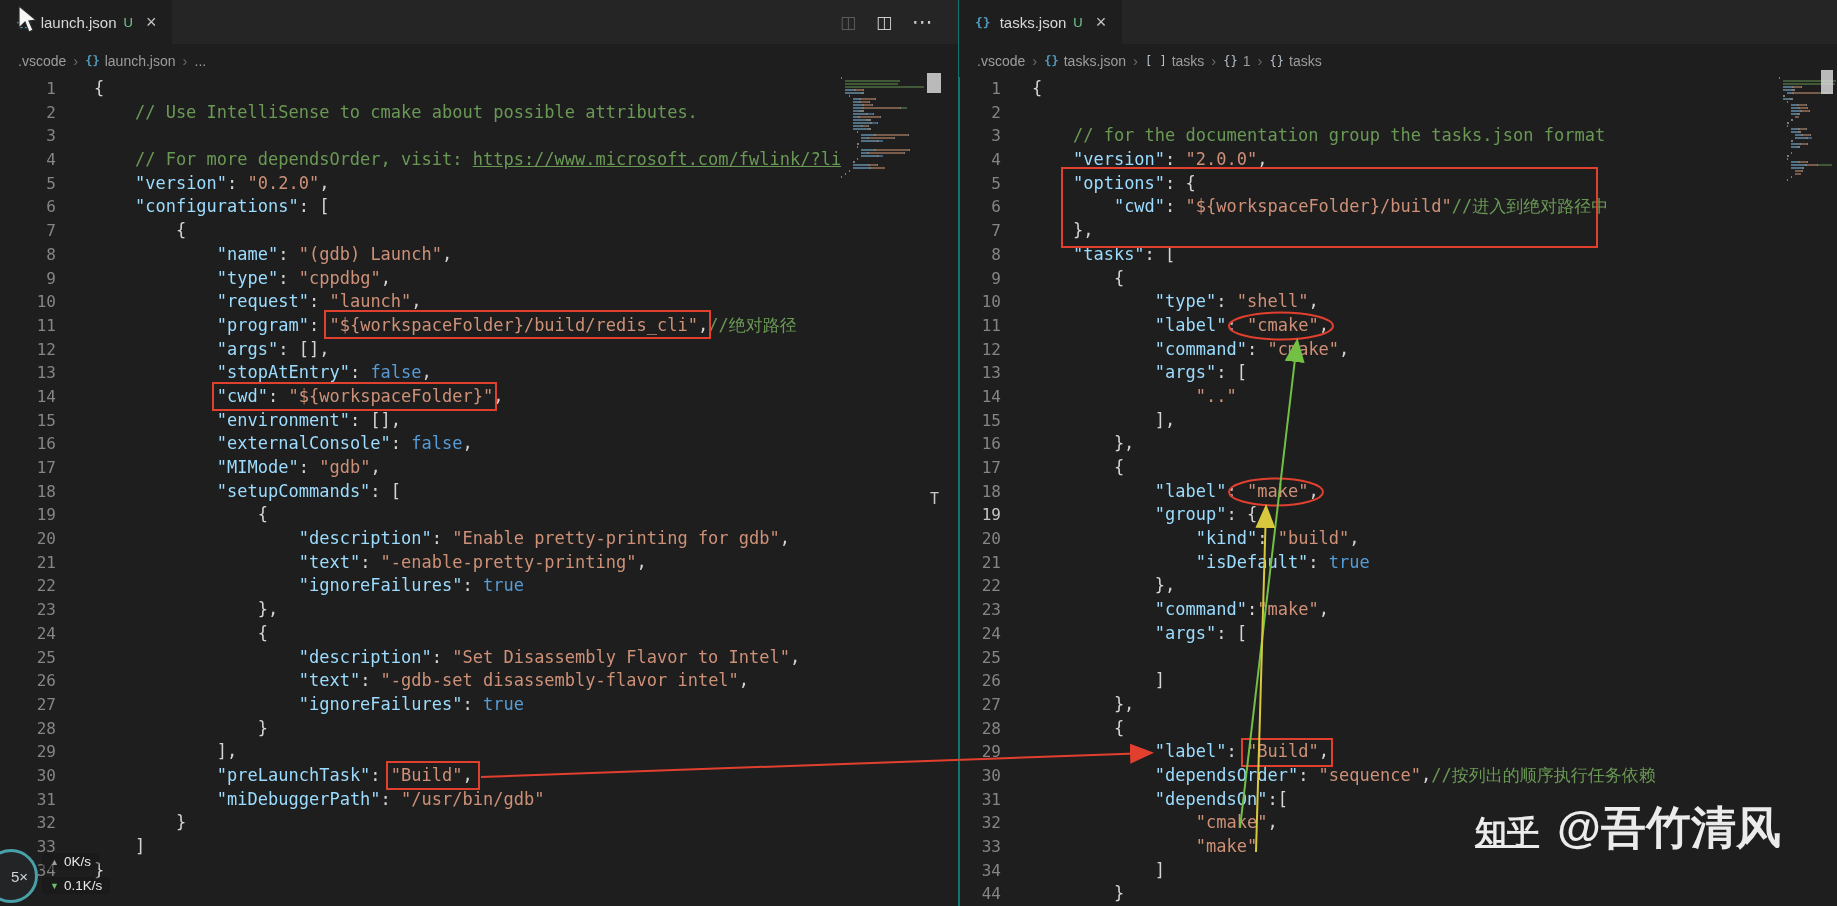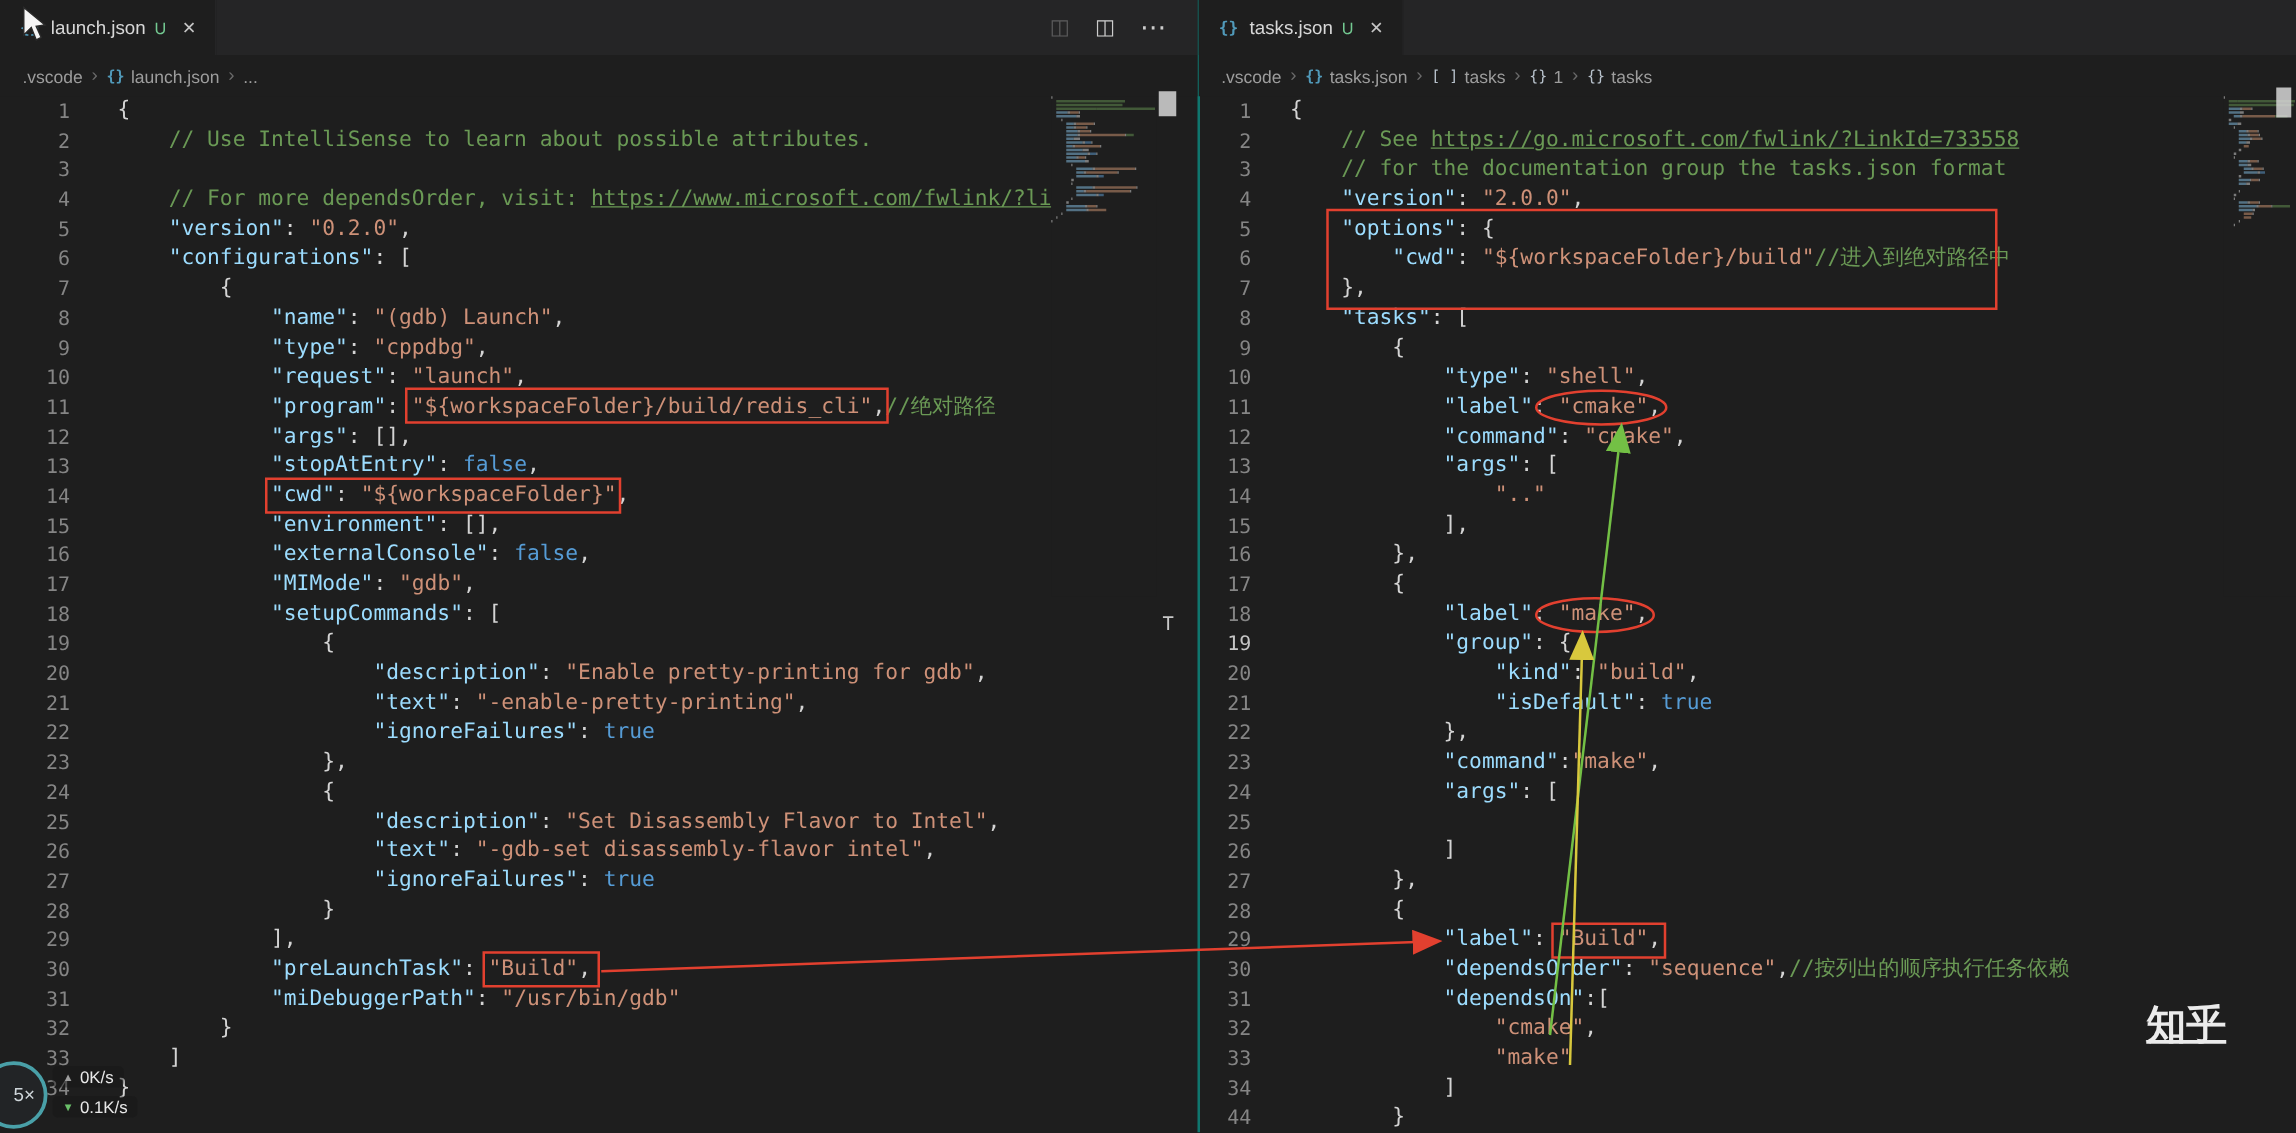--- a/index.html
+++ b/index.html
@@ -119,21 +119,21 @@
         <span class="bc-icon bc-icon-file">{}</span>
         <span>launch.json</span>
       </span>
       <span class="bc-sep">›</span>
       <span class="bc-item">
         <span>...</span>
       </span>
     </div>
   <div class="code-scroll" id="left-code">
       <div class="code-line"><span class="ln">1</span><span class="lt"><span class="tok-p">{</span></span></div>
-      <div class="code-line"><span class="ln">2</span><span class="lt"><span class="tok-c">    // Use IntelliSense to learn about possible attributes.</span></span></div>
+      <div class="code-line"><span class="ln">2</span><span class="lt"><span class="tok-c">    // Use IntelliSense to cmake about possible attributes.</span></span></div>
       <div class="code-line"><span class="ln">3</span></div>
       <div class="code-line"><span class="ln">4</span><span class="lt"><span class="tok-c">    // For more dependsOrder, visit: </span><span class="tok-u">https://www.microsoft.com/fwlink/?linkid=830387</span></span></div>
       <div class="code-line"><span class="ln">5</span><span class="lt"><span class="tok-p">    </span><span class="tok-k">"version"</span><span class="tok-p">: </span><span class="tok-s">"0.2.0"</span><span class="tok-p">,</span></span></div>
       <div class="code-line"><span class="ln">6</span><span class="lt"><span class="tok-p">    </span><span class="tok-k">"configurations"</span><span class="tok-p">: [</span></span></div>
       <div class="code-line"><span class="ln">7</span><span class="lt"><span class="tok-p">        {</span></span></div>
       <div class="code-line"><span class="ln">8</span><span class="lt"><span class="tok-p">            </span><span class="tok-k">"name"</span><span class="tok-p">: </span><span class="tok-s">"(gdb) Launch"</span><span class="tok-p">,</span></span></div>
       <div class="code-line"><span class="ln">9</span><span class="lt"><span class="tok-p">            </span><span class="tok-k">"type"</span><span class="tok-p">: </span><span class="tok-s">"cppdbg"</span><span class="tok-p">,</span></span></div>
       <div class="code-line"><span class="ln">10</span><span class="lt"><span class="tok-p">            </span><span class="tok-k">"request"</span><span class="tok-p">: </span><span class="tok-s">"launch"</span><span class="tok-p">,</span></span></div>
       <div class="code-line"><span class="ln">11</span><span class="lt"><span class="tok-p">            </span><span class="tok-k">"program"</span><span class="tok-p">: </span><span class="tok-s">"${workspaceFolder}/build/redis_cli"</span><span class="tok-p">,</span><span class="tok-c">//绝对路径</span></span></div>
       <div class="code-line"><span class="ln">12</span><span class="lt"><span class="tok-p">            </span><span class="tok-k">"args"</span><span class="tok-p">: [],</span></span></div>
@@ -229,21 +229,21 @@
         <span>1</span>
       </span>
       <span class="bc-sep">›</span>
       <span class="bc-item">
         <span class="bc-icon bc-icon-sym">{}</span>
         <span>tasks</span>
       </span>
     </div>
   <div class="code-scroll" id="right-code">
       <div class="code-line"><span class="ln">1</span><span class="lt"><span class="tok-p">{</span></span></div>
-      <div class="code-line"><span class="ln">2</span><span class="lt"><span class="tok-c">    // See </span><span class="tok-u">https://go.microsoft.com/fwlink/?LinkId=733558</span></span></div>
+      <div class="code-line"><span class="ln">2</span></div>
       <div class="code-line"><span class="ln">3</span><span class="lt"><span class="tok-c">    // for the documentation group the tasks.json format</span></span></div>
       <div class="code-line"><span class="ln">4</span><span class="lt"><span class="tok-p">    </span><span class="tok-k">"version"</span><span class="tok-p">: </span><span class="tok-s">"2.0.0"</span><span class="tok-p">,</span></span></div>
       <div class="code-line"><span class="ln">5</span><span class="lt"><span class="tok-p">    </span><span class="tok-k">"options"</span><span class="tok-p">: {</span></span></div>
       <div class="code-line"><span class="ln">6</span><span class="lt"><span class="tok-p">        </span><span class="tok-k">"cwd"</span><span class="tok-p">: </span><span class="tok-s">"${workspaceFolder}/build"</span><span class="tok-c">//进入到绝对路径中</span></span></div>
       <div class="code-line"><span class="ln">7</span><span class="lt"><span class="tok-p">    },</span></span></div>
       <div class="code-line"><span class="ln">8</span><span class="lt"><span class="tok-p">    </span><span class="tok-k">"tasks"</span><span class="tok-p">: [</span></span></div>
       <div class="code-line"><span class="ln">9</span><span class="lt"><span class="tok-p">        {</span></span></div>
       <div class="code-line"><span class="ln">10</span><span class="lt"><span class="tok-p">            </span><span class="tok-k">"type"</span><span class="tok-p">: </span><span class="tok-s">"shell"</span><span class="tok-p">,</span></span></div>
       <div class="code-line"><span class="ln">11</span><span class="lt"><span class="tok-p">            </span><span class="tok-k">"label"</span><span class="tok-p">: </span><span class="tok-s">"cmake"</span><span class="tok-p">,</span></span></div>
       <div class="code-line"><span class="ln">12</span><span class="lt"><span class="tok-p">            </span><span class="tok-k">"command"</span><span class="tok-p">: </span><span class="tok-s">"cmake"</span><span class="tok-p">,</span></span></div>
@@ -330,20 +330,21 @@
   <rect class="anno-red" x="1242" y="739" width="90" height="27" stroke="#e2402f"></rect>
   <ellipse class="anno-red" cx="1281" cy="326" rx="52" ry="13.5" stroke="#e2402f"></ellipse>
   <ellipse class="anno-red" cx="1276" cy="492" rx="47" ry="13.5" stroke="#e2402f"></ellipse>
   <line class="anno-red" x1="481" y1="777" x2="1150" y2="753" marker-end="url(#arrow-red-head)" stroke="#e2402f"></line>
   <line class="anno-green" x1="1240" y1="828" x2="1297" y2="342" marker-end="url(#arrow-green-head)" stroke="#73c045"></line>
   <line class="anno-yellow" x1="1256" y1="852" x2="1266" y2="508" marker-end="url(#arrow-yellow-head)" stroke="#d8c83d"></line>
 </svg>
 
 <div id="watermark">
   <span class="wm-site">知乎</span>
+  <span class="wm-handle">@吾竹清风</span>
 </div>
 
 <div id="net-widget">
   <div id="net-badge">5×</div>
   <div class="net-row" id="net-row-up">
     <span class="net-arrow-up">▲</span>
     <span>0K/s</span>
   </div>
   <div class="net-row" id="net-row-down">
     <span class="net-arrow-down">▼</span>

